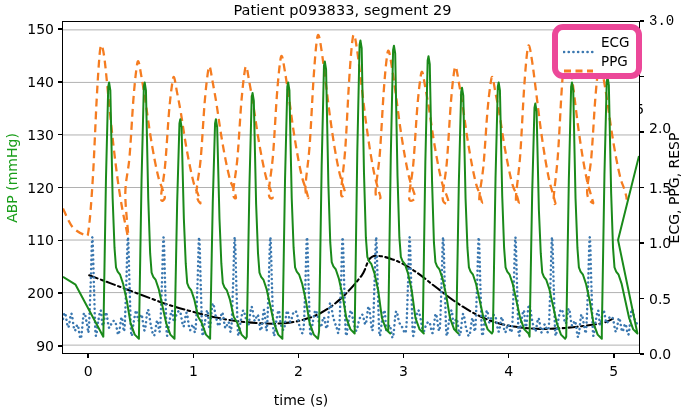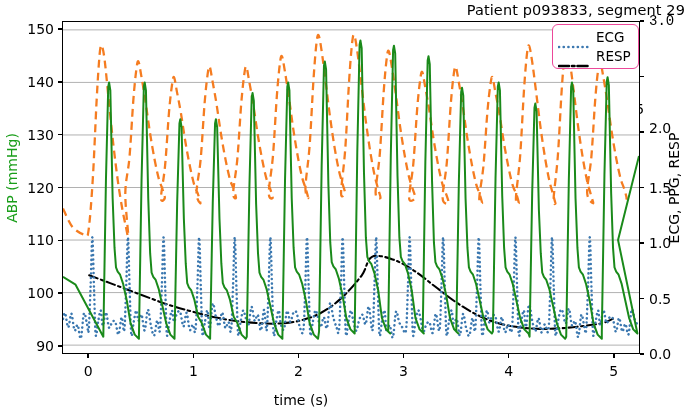--- a/index.html
+++ b/index.html
@@ -1,58 +1,58 @@
 <!DOCTYPE html>
 <html><head>
 <meta charset="utf-8">
 <style>
   html,body{margin:0;padding:0;background:#ffffff;}
   body{width:685px;height:415px;overflow:hidden;
        font-family:"DejaVu Sans","Liberation Sans",sans-serif;}
   #fig{position:relative;width:685px;height:415px;}
-  #title{position:absolute;left:0;top:2px;width:685px;text-align:right;
+  #title{position:absolute;left:0;top:2px;width:685px;text-align:center;
          font-size:14.5px;color:#000;letter-spacing:0.1px;}
   #plot{position:absolute;left:62px;top:21px;width:578px;height:333px;
         border:1.6px solid #000;box-sizing:border-box;background:#fff;}
   #grid,#svgwrap{position:absolute;left:0;top:0;width:100%;height:100%;}
   .ylab-left{position:absolute;transform:translateY(-50%);font-size:14px;color:#000;
        white-space:nowrap;text-align:left;}
   .ylab-right{position:absolute;transform:translateY(-50%);font-size:14px;color:#000;
        white-space:nowrap;text-align:left;}
   .xlab{position:absolute;transform:translateX(-50%);font-size:14px;color:#000;}
   .tick{position:absolute;background:#000;}
   #ytitle{position:absolute;left:-2px;top:178px;font-size:14px;color:#1a9e1a;
        transform:translate(-50%,-50%) rotate(-90deg);transform-origin:center center;
        white-space:nowrap;left:12px;}
   #y2title{position:absolute;font-size:14px;color:#000;white-space:nowrap;
        transform:translate(-50%,-50%) rotate(-90deg);left:674px;top:188px;}
   #xtitle{position:absolute;left:0;top:392px;width:602px;text-align:center;
        font-size:14px;color:#000;}
   #legend{position:absolute;left:552px;top:24px;background:#fff;
-       border:1px solid #ec4899;border-radius:6px;padding:4px 7px 4px 5px;
+       border:6px solid #ec4899;border-radius:11px;padding:4px 7px 4px 5px;
        display:flex;flex-direction:column;gap:3px;}
   .lgrow{display:flex;align-items:center;gap:7px;height:16px;}
   .lgkey{width:31px;height:4px;position:relative;}
   .lgtxt{font-size:13.5px;color:#000;}
 </style>
 </head>
 <body>
 
 <div id="fig">
 
   <div id="title">Patient p093833, segment 29</div>
 
   <div id="ytitle">ABP (mmHg)</div>
   <div id="y2title">ECG, PPG, RESP</div>
   <div id="xtitle">time (s)</div>
 
   <div id="ticklayer">
       <div class="ylab-left" style="top: 346.071px; right: 631px;">90</div>
       <div class="tick" style="left: 58px; top: 345.271px; width: 4px; height: 1.6px;"></div>
-      <div class="ylab-left" style="top: 293.214px; right: 631px;">100</div>
+      <div class="ylab-left" style="top: 293.214px; right: 631px;">200</div>
       <div class="tick" style="left: 58px; top: 292.414px; width: 4px; height: 1.6px;"></div>
       <div class="ylab-left" style="top: 240.357px; right: 631px;">110</div>
       <div class="tick" style="left: 58px; top: 239.557px; width: 4px; height: 1.6px;"></div>
       <div class="ylab-left" style="top: 187.5px; right: 631px;">120</div>
       <div class="tick" style="left: 58px; top: 186.7px; width: 4px; height: 1.6px;"></div>
       <div class="ylab-left" style="top: 134.643px; right: 631px;">130</div>
       <div class="tick" style="left: 58px; top: 133.843px; width: 4px; height: 1.6px;"></div>
       <div class="ylab-left" style="top: 81.7857px; right: 631px;">140</div>
       <div class="tick" style="left: 58px; top: 80.9857px; width: 4px; height: 1.6px;"></div>
       <div class="ylab-left" style="top: 28.9286px; right: 631px;">150</div>
@@ -108,20 +108,20 @@
       <span class="lgkey">
         <svg width="31" height="6" viewBox="0 0 31 6">
             <line x1="1" y1="3" x2="30" y2="3" stroke="#3b78b0" stroke-width="2.6" stroke-dasharray="0.1,4.6" stroke-linecap="round"></line>
           </svg>
       </span>
       <span class="lgtxt">ECG</span>
     </div>
     <div class="lgrow">
       <span class="lgkey">
         <svg width="31" height="6" viewBox="0 0 31 6">
-            <line x1="1" y1="3" x2="30" y2="3" stroke="#000000" stroke-width="2.6" stroke-dasharray="10,3,2.5,3" stroke-linecap="round"></line>
+            <line x1="1" y1="3" x2="30" y2="3" stroke="#f57c20" stroke-width="3" stroke-dasharray="7,4.5"></line>
           </svg>
       </span>
-      <span class="lgtxt">RESP</span>
+      <span class="lgtxt">PPG</span>
     </div>
   </div>
 
 </div>
 
 </body></html>

